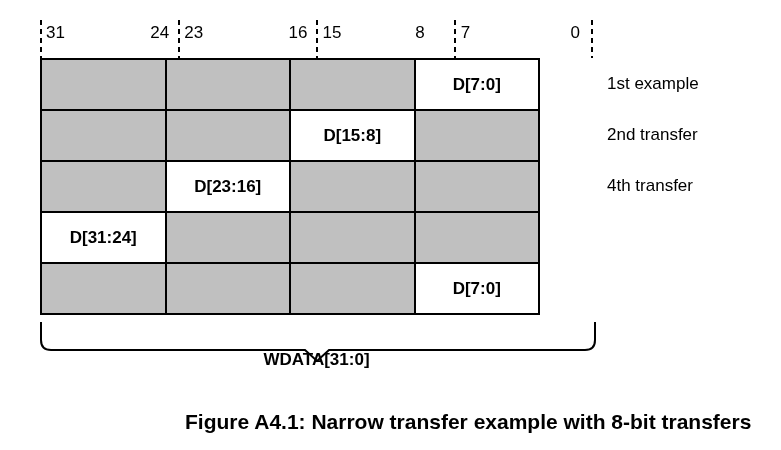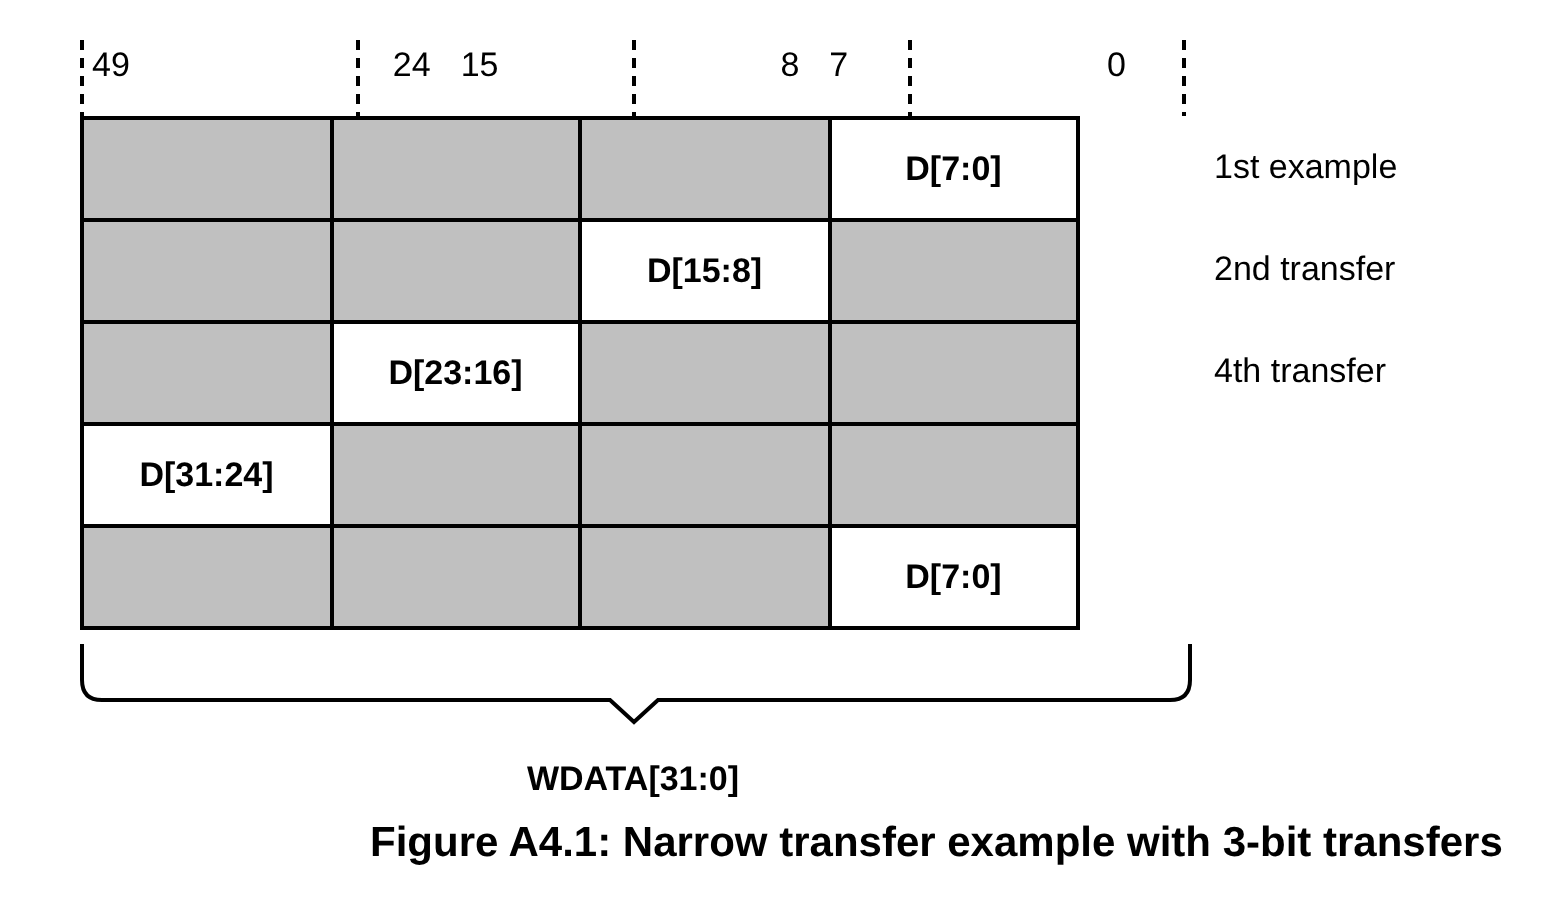--- a/index.html
+++ b/index.html
@@ -46,39 +46,43 @@
   
   .transfer-labels{position:absolute;left:607px;top:58px;}
   .t-label{
     height:51px;display:flex;align-items:center;
     font-size:17px;
   }
   
   .brace{position:absolute;left:38px;top:319px;}
   
   .wdata{
-    position:absolute;left:40px;top:380px;width:553px;
+    position:absolute;left:40px;top:350px;width:553px;
     text-align:center;font-size:17px;font-weight:bold;
   }
   
   .caption{
     position:absolute;left:185px;top:409px;
     font-size:21px;font-weight:bold;line-height:26px;
     white-space:nowrap;
   }
 </style>
 </head>
 <body>
 
 <div class="page">
 
   <div class="bit-header">
     <div class="bit-seg">
-      <span class="hi">49</span>
+      <span class="hi">31</span>
       <span class="lo">24</span>
+    </div>
+    <div class="bit-seg">
+      <span class="hi">23</span>
+      <span class="lo">16</span>
     </div>
     <div class="bit-seg">
       <span class="hi">15</span>
       <span class="lo">8</span>
     </div>
     <div class="bit-seg">
       <span class="hi">7</span>
       <span class="lo">0</span>
     </div>
   </div>
@@ -127,15 +131,15 @@
     <div class="t-label">2nd transfer</div>
     <div class="t-label">4th transfer</div>
   </div>
 
   <svg class="brace" width="562" height="48" viewBox="0 0 562 48" aria-hidden="true">
     <path d="M3,3 L3,21 Q3,31 13,31 L267,31 L279,42 L291,31 L547,31 Q557,31 557,21 L557,3" fill="none" stroke="#000" stroke-width="2"></path>
   </svg>
 
   <div class="wdata">WDATA[31:0]</div>
 
-  <div class="caption">Figure A4.1: Narrow transfer example with 3-bit transfers</div>
+  <div class="caption">Figure A4.1: Narrow transfer example with 8-bit transfers</div>
 
 </div>
 
 </body></html>

